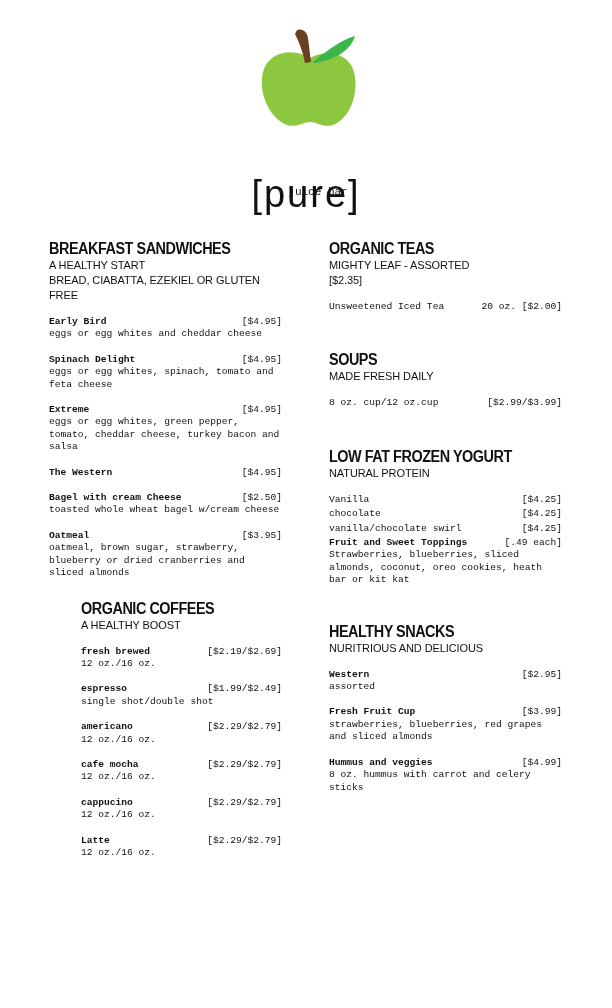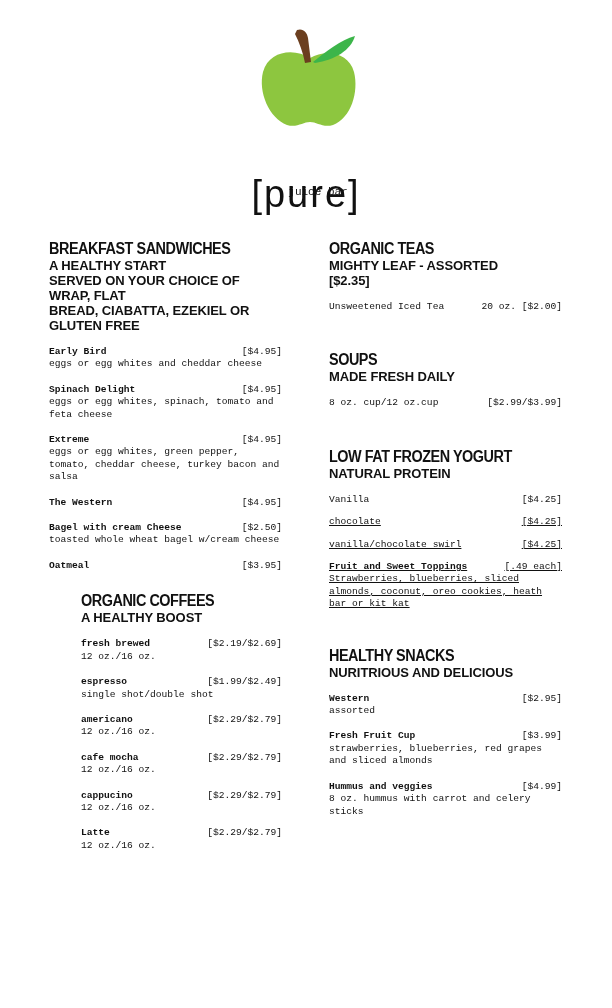--- a/index.html
+++ b/index.html
@@ -8,46 +8,45 @@
   .brand { position:absolute; left:0; width:612px; text-align:center; top:128px;
     font-family:Liberation Sans, sans-serif; font-size:38px; letter-spacing:2px; color:#111; line-height:44px;margin-top:44px; }
   .tagline { position:absolute; left:12px; width:612px; text-align:center; top:186px;
     font-family:"Liberation Mono", monospace; font-size:11px; color:#111; }
   .col { position:absolute; top:240px; }
   .col.left { left:49px; width:233px; }
   .col.right { left:329px; width:233px; }
   .sec-title { font-family:"Liberation Sans", sans-serif; font-weight:bold; font-size:16px;
     letter-spacing:-0.5px; transform:scaleX(0.9); transform-origin:left; white-space:nowrap;
     line-height:18px; margin:0; }
-  .sec-sub { font-family:"Liberation Sans", sans-serif; font-weight:bold; font-size:13px;
+  .sec-sub { font-family:"Liberation Sans", sans-serif; font-weight:normal; font-size:11px;
     line-height:15px; letter-spacing:-0.1px; }
   .item { font-family:"Liberation Mono", monospace; font-size:9.6px; line-height:12.4px; margin-top:13px; }
   .item-head { display:flex; justify-content:space-between; white-space:nowrap; }
   .item-name { font-weight:bold; }
   .item-desc { white-space:normal; }
-  .gap-sm { margin-top:10px;text-decoration:underline; }
+  .gap-sm { margin-top:2px; }
 </style>
 </head>
 <body>
 
 <div class="logo">
   <svg width="110" height="110" viewBox="0 0 110 110">
     <path d="M55 36 C40 26 14 28 8 50 C3 70 14 96 32 103 C42 106 48 100 55 100 C62 100 68 106 78 103 C96 96 104 70 99 50 C94 30 70 27 55 36 Z" fill="#8dc63f"></path>
     <path d="M58 40 C70 30 86 18 100 14 C96 28 80 38 60 41 Z" fill="#3cb54a"></path>
     <path d="M42 8 C48 6 52 10 53 16 L56 40 L50 41 C48 30 44 20 40 12 Z" fill="#6b3f1f"></path>
   </svg>
 </div>
 <div class="brand">[pure]</div>
 <div class="tagline">juice bar</div>
 
 <div class="col left">
   <section>
     <div class="sec-title">BREAKFAST SANDWICHES</div>
     <div class="sec-sub">A HEALTHY START</div>
-    <div class="sec-sub">SERVED ON YOUR CHOICE OF WRAP, FLAT</div>
     <div class="sec-sub">BREAD, CIABATTA, EZEKIEL OR GLUTEN FREE</div>
 
     <div class="item">
       <div class="item-head">
           <span class="item-name">Early Bird</span>
           <span>[$4.95]</span>
         </div>
       <div class="item-desc">eggs or egg whites and cheddar cheese</div>
     </div>
     <div class="item">
@@ -75,20 +74,21 @@
           <span class="item-name">Bagel with cream Cheese</span>
           <span>[$2.50]</span>
         </div>
       <div class="item-desc">toasted whole wheat bagel w/cream cheese</div>
     </div>
     <div class="item">
       <div class="item-head">
           <span class="item-name">Oatmeal</span>
           <span>[$3.95]</span>
         </div>
+      <div class="item-desc">oatmeal, brown sugar, strawberry, blueberry or dried cranberries and sliced almonds</div>
     </div>
   </section>
 
   <section style="margin-top:20px;margin-left:32px;">
     <div class="sec-title">ORGANIC COFFEES</div>
     <div class="sec-sub">A HEALTHY BOOST</div>
     <div class="item">
       <div class="item-head">
           <span class="item-name">fresh brewed</span>
           <span>[$2.19/$2.69]</span>

